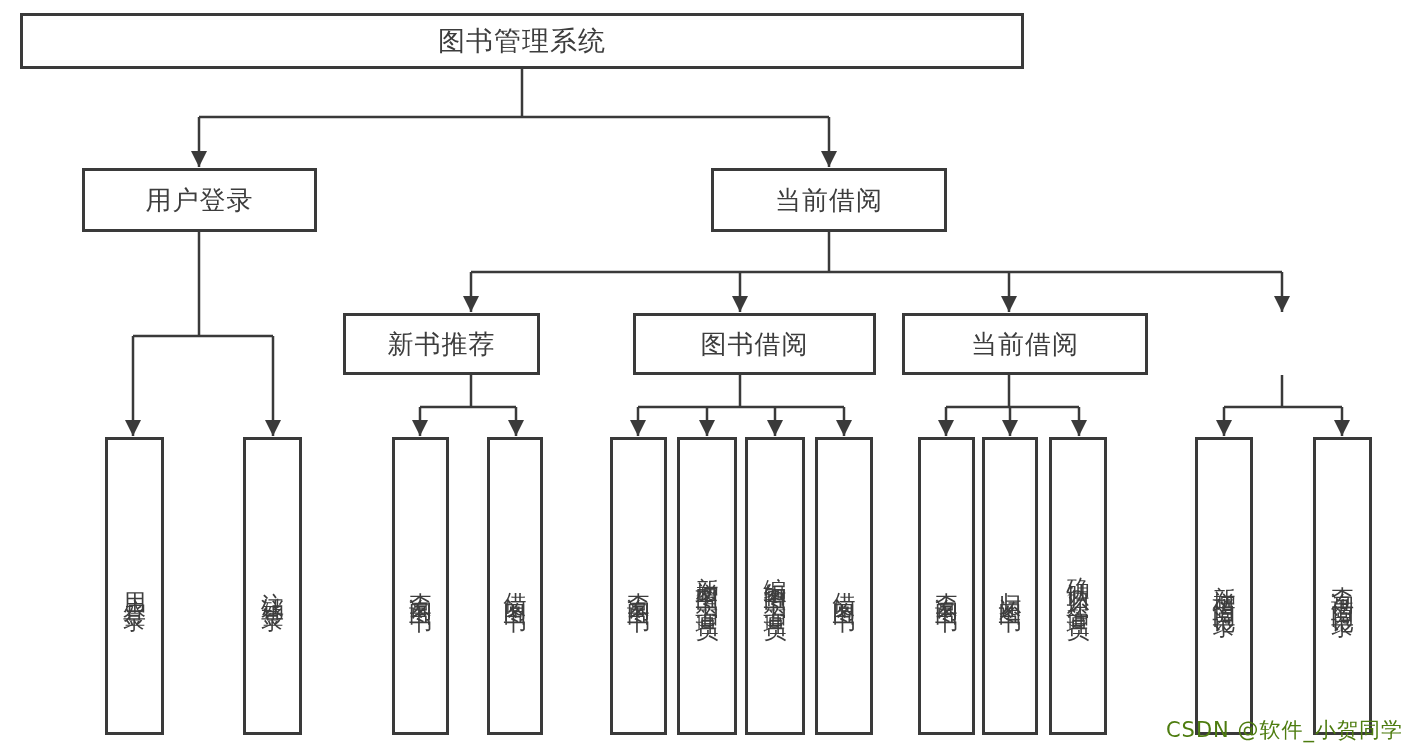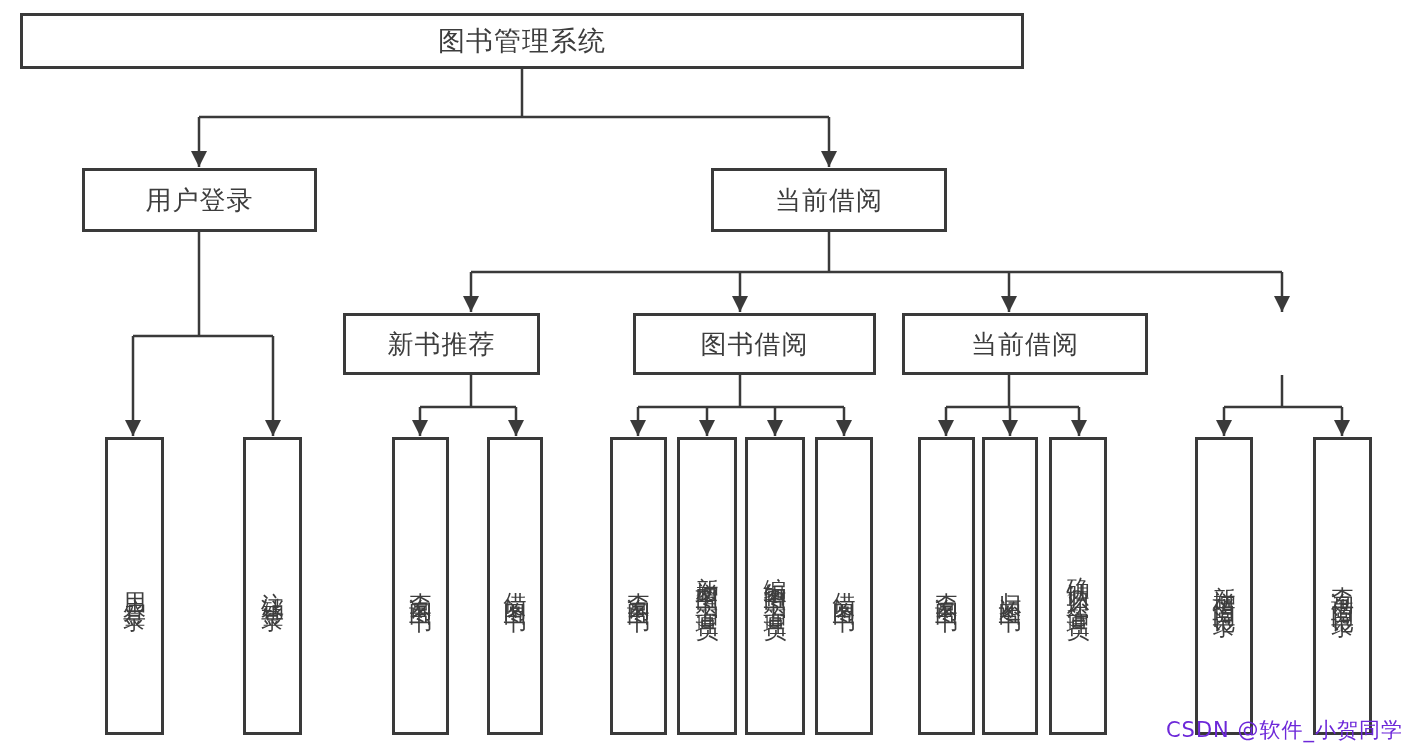--- a/index.html
+++ b/index.html
@@ -33,21 +33,21 @@
     text-orientation:mixed;
     font-size:23px;
     letter-spacing:6px;
     line-height:1;
     white-space:normal;
   }
   .watermark{
     position:absolute;
     right:2px;bottom:3px;
     font-size:21px;
-    color:#6d28d9;
+    color:#4d7c0f;
     letter-spacing:1px;
     z-index:6;
     font-family:"DejaVu Sans","Liberation Sans",sans-serif;
   }
 </style>
 </head>
 <body>
 
 <div class="canvas">
 

